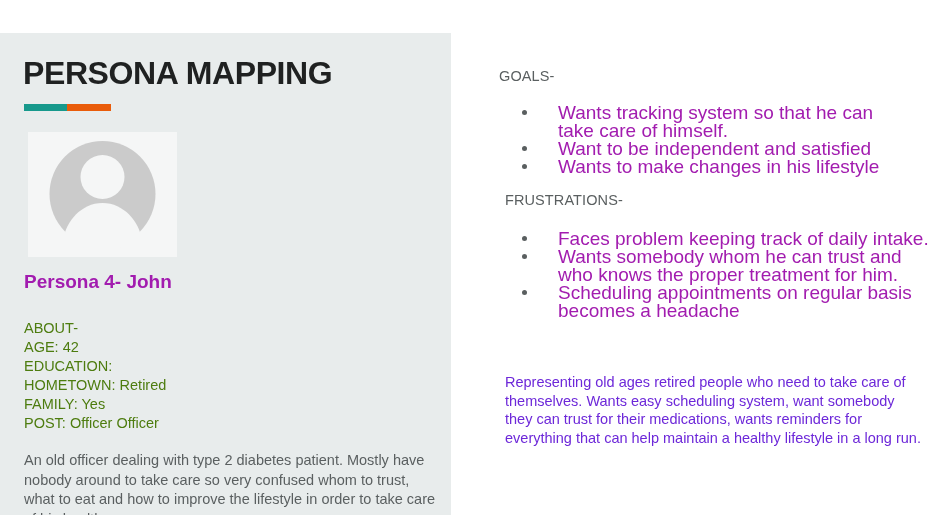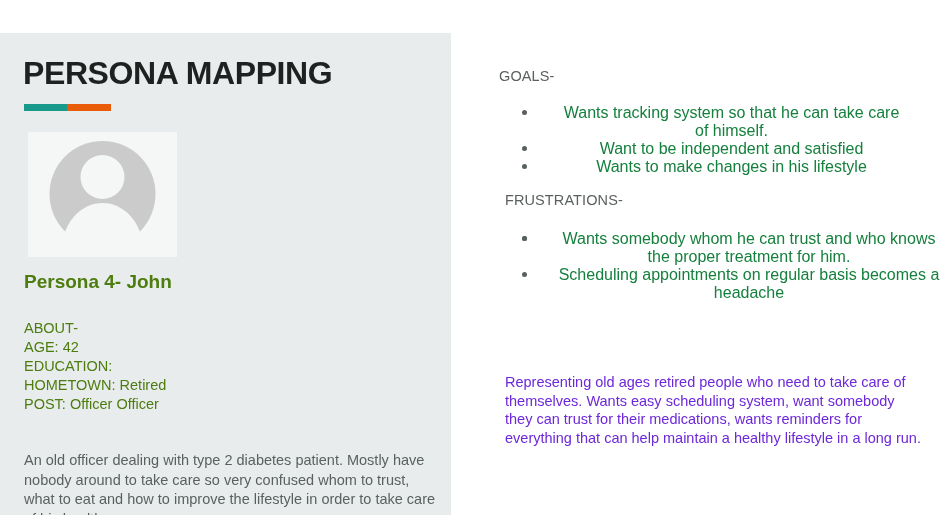--- a/index.html
+++ b/index.html
@@ -74,21 +74,21 @@
     width: 100%;
     height: 100%;
   }
 
   .persona-name {
     position: absolute;
     left: 24px;
     top: 238px;
     font-size: 19px;
     font-weight: bold;
-    color: #4d7c0f;
+    color: #a21caf;
     white-space: nowrap;
   }
 
   .about-block {
     position: absolute;
     left: 24px;
     top: 286px;
     width: 410px;
     font-size: 14.5px;
     color: #4d7c0f;
@@ -133,25 +133,24 @@
     margin: 0;
     padding: 0;
     list-style: none;
   }
   .list-goals { top: 104px; width: 400px; }
   .list-frustrations { top: 230px; width: 435px; }
 
   .bullet-item {
     position: relative;
     padding-left: 53px;
-    font-size: 16px;
-    color: #15803d;
+    font-size: 19px;
+    color: #a21caf;
     line-height: 18px;
     margin-bottom: 0;
-    text-align: center;
   }
   .bullet-item .dot {
     position: absolute;
     left: 17px;
     top: 6px;
     width: 5px;
     height: 5px;
     border-radius: 50%;
     background: #5a5f60;
   }
@@ -188,20 +187,21 @@
       </svg>
     </div>
 
     <div class="persona-name">Persona 4- John</div>
 
     <div class="about-block">
       <div>ABOUT-</div>
       <div>AGE: 42</div>
       <div>EDUCATION:</div>
       <div>HOMETOWN: Retired</div>
+      <div>FAMILY: Yes</div>
       <div>POST: Officer Officer</div>
     </div>
 
     <div class="bio-paragraph">An old officer dealing with type 2 diabetes patient. Mostly have nobody around to take care so very confused whom to trust, what to eat and how to improve the lifestyle in order to take care of his health.</div>
   </div>
 
   <div class="right-panel">
 
     <div class="section-heading heading-goals">GOALS-</div>
 
@@ -218,20 +218,21 @@
         <span class="dot"></span>
         <span>Wants to make changes in his lifestyle</span>
       </li>
     </ul>
 
     <div class="section-heading heading-frustrations">FRUSTRATIONS-</div>
 
     <ul class="bullet-list list-frustrations">
       <li class="bullet-item">
         <span class="dot"></span>
+        <span>Faces problem keeping track of daily intake.</span>
       </li>
       <li class="bullet-item">
         <span class="dot"></span>
         <span>Wants somebody whom he can trust and who knows the proper treatment for him.</span>
       </li>
       <li class="bullet-item">
         <span class="dot"></span>
         <span>Scheduling appointments on regular basis becomes a headache</span>
       </li>
     </ul>

